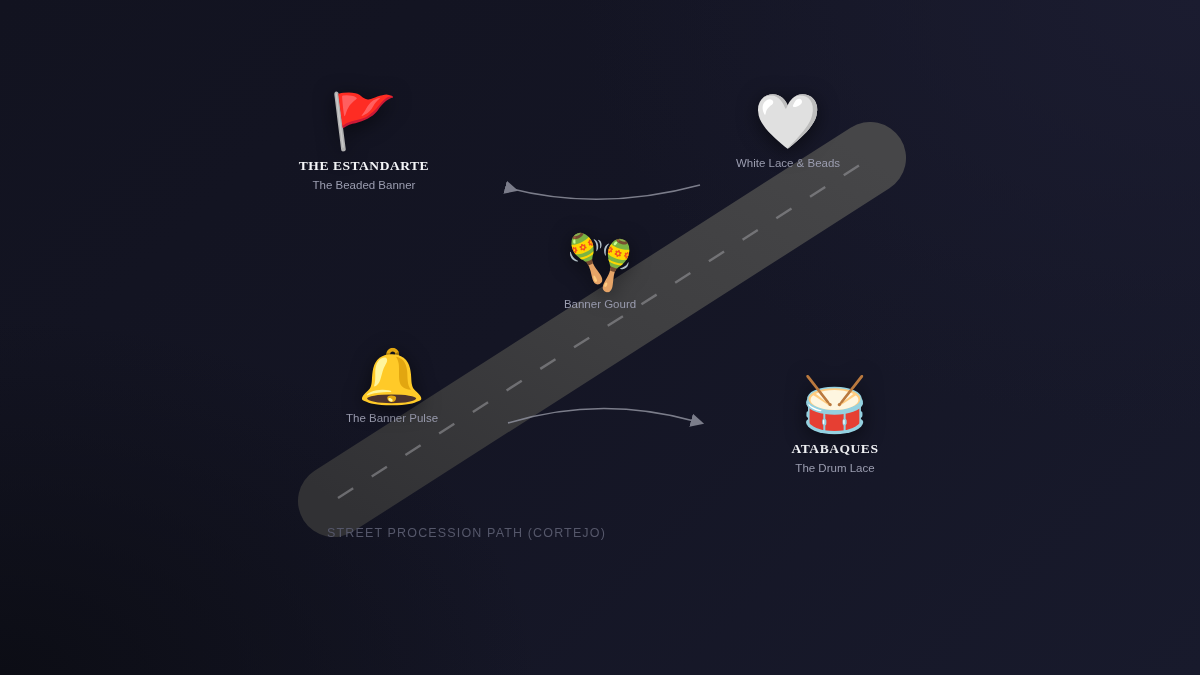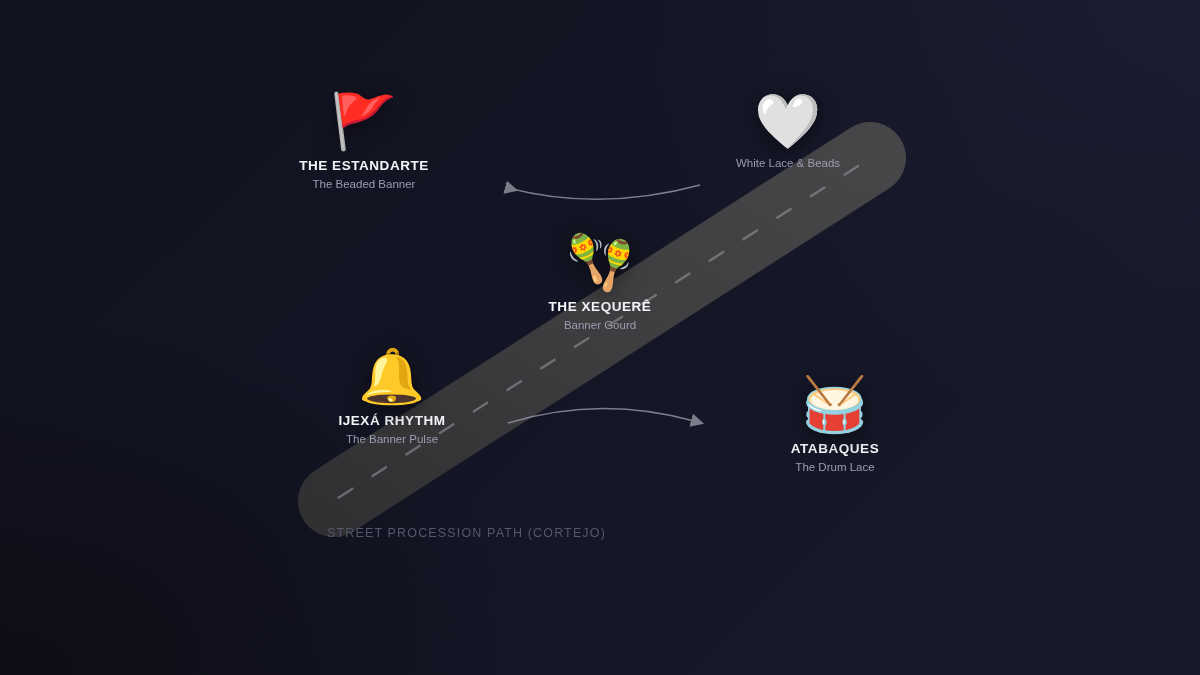--- a/index.html
+++ b/index.html
@@ -53,20 +53,21 @@
     display: block;
     filter: drop-shadow(0 4px 10px rgba(0,0,0,.55));
   }
   .node .title {
     margin-top: 6px;
     font-size: 13.5px;
     font-weight: bold;
     letter-spacing: .55px;
     color: #f4f5f8;
     white-space: nowrap;
+    font-family: Liberation Serif, serif;
   }
   .node .sub {
     margin-top: 5px;
     font-size: 11.5px;
     color: #9b9db0;
     white-space: nowrap;
   }
 
   #node-estandarte { left: 364px; top: 90px; }
   #node-attire     { left: 788px; top: 90px; }
@@ -119,27 +120,25 @@
     <div class="sub">The Beaded Banner</div>
   </div>
 
   <div class="node" id="node-attire">
     <span class="emoji">🤍</span>
     <div class="sub">White Lace &amp; Beads</div>
   </div>
 
   <div class="node" id="node-xequere">
     <span class="emoji">🪇</span>
-    <div class="title">THE XEQUERÊ</div>
     <div class="sub">Banner Gourd</div>
   </div>
 
   <div class="node" id="node-ijexa">
     <span class="emoji">🔔</span>
-    <div class="title">IJEXÁ RHYTHM</div>
     <div class="sub">The Banner Pulse</div>
   </div>
 
   <div class="node" id="node-atabaques">
     <span class="emoji">🥁</span>
     <div class="title">ATABAQUES</div>
     <div class="sub">The Drum Lace</div>
   </div>
 
   <div class="footer">

